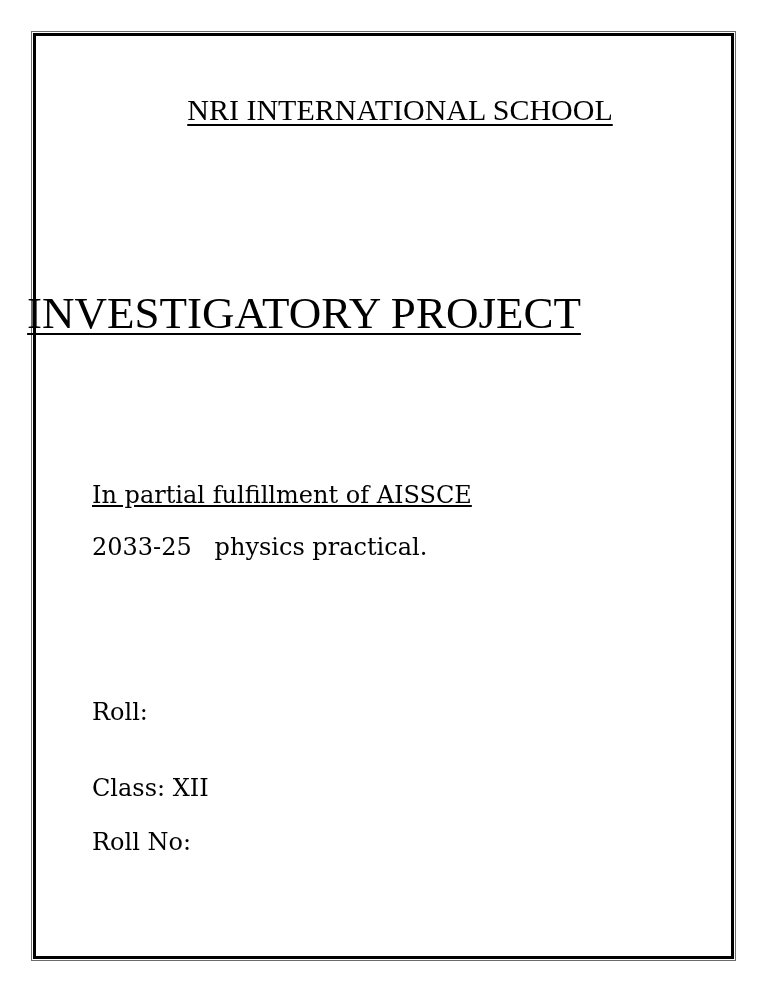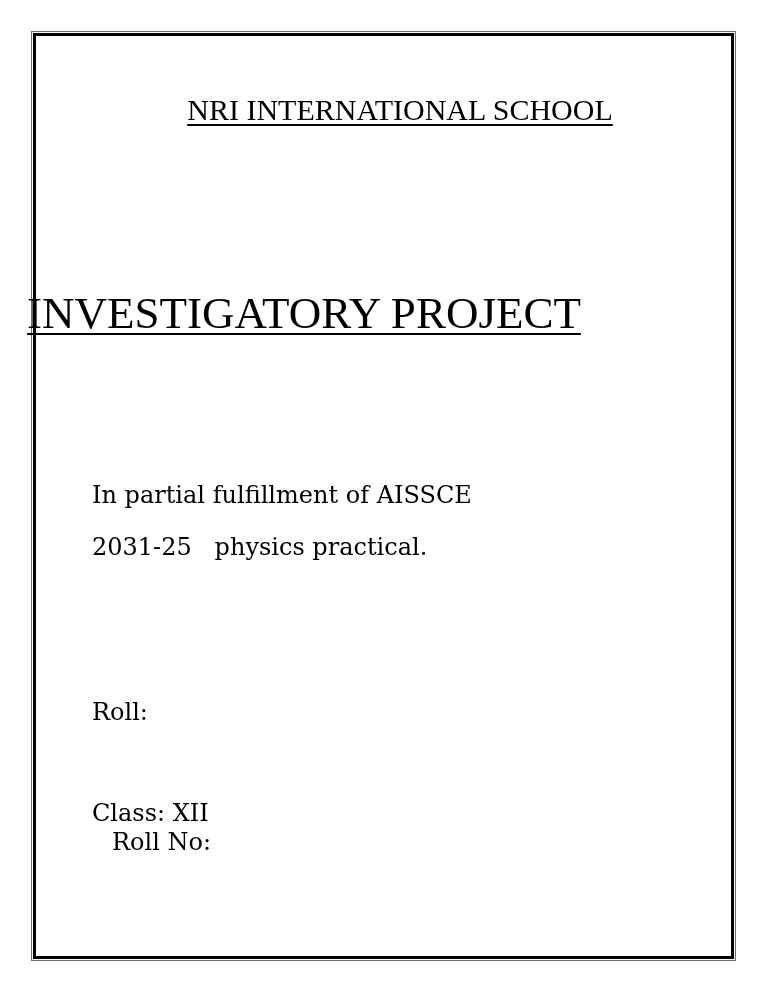--- a/index.html
+++ b/index.html
@@ -80,18 +80,18 @@
 <div class="inner-border"></div>
 
 <div class="school-name">
   <span>NRI INTERNATIONAL SCHOOL</span>
 </div>
 
 <div class="title">
   <div><span>INVESTIGATORY PROJECT</span></div>
 </div>
 
-<div class="body-text" style="top:480px;">In partial fulfillment of AISSCE</div>
-<div class="body-text" style="top:532px;">2031-25   physics practical.</div>
+<div class="body-text" style="top:480px;text-decoration:underline;">In partial fulfillment of AISSCE</div>
+<div class="body-text" style="top:532px;">2033-25   physics practical.</div>
 
 <div class="body-text" style="top:697px;">Roll:</div>
-<div class="body-text" style="top:798px;">Class: XII</div>
-<div class="body-text" style="top:827px;margin-left:20px;">Roll No:</div>
+<div class="body-text" style="top:773px;">Class: XII</div>
+<div class="body-text" style="top:827px;">Roll No:</div>
 
 </body></html>

